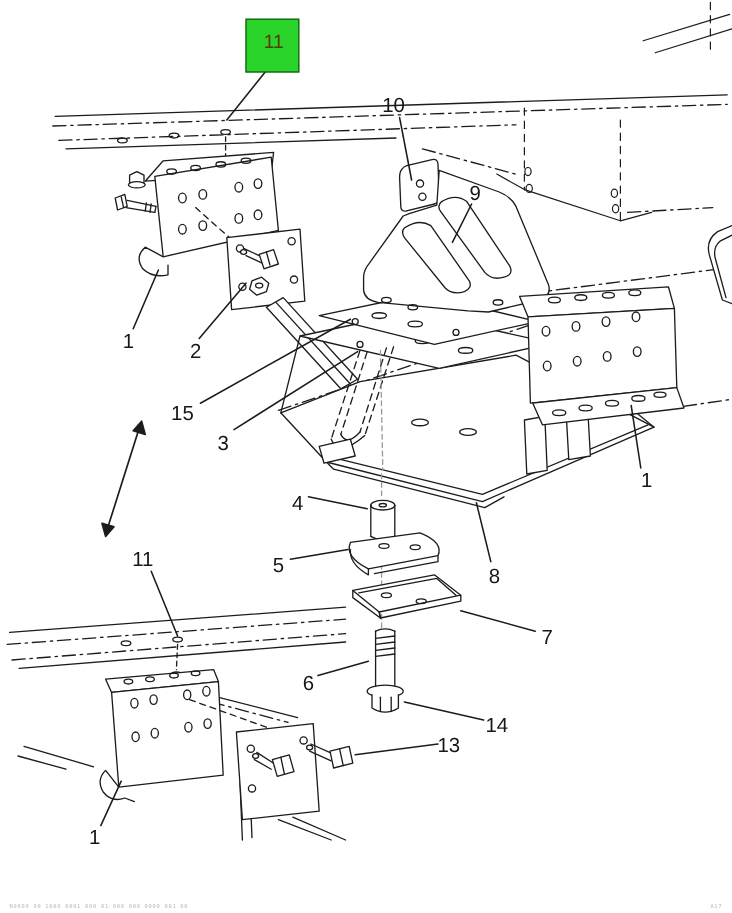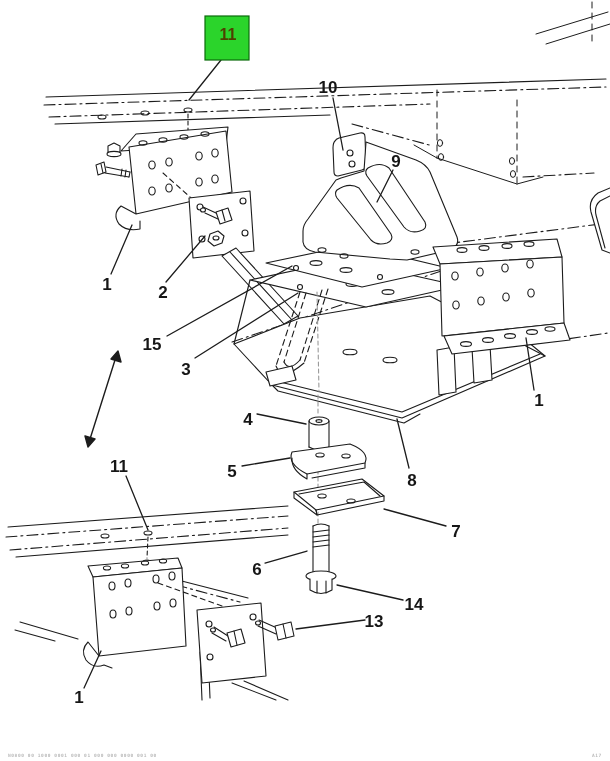--- a/index.html
+++ b/index.html
@@ -1,17 +1,17 @@
 <!DOCTYPE html>
 <html><head>
 <meta charset="utf-8">
 <style>
   html,body{margin:0;padding:0;background:#fff;}
   .stage{position:relative;width:610px;height:761px;background:#fff;overflow:hidden;
-         font-family:"Liberation Sans", sans-serif;font-weight:bold;}
+         font-family:"Liberation Sans", sans-serif;}
   svg{display:block;}
   .callout{font-family:"Liberation Sans", sans-serif;font-size:17px;fill:#161616;}
   .hl-label{font-family:"Liberation Sans", sans-serif;font-size:16px;fill:#4f4000;}
   .footer-txt{font-family:"DejaVu Sans Mono", monospace;font-size:4.5px;fill:#b9b9b9;letter-spacing:.6px;}
 </style>
 </head>
 <body>
 
 <div class="stage">
 <svg width="610" height="761" viewBox="0 0 610 761">

